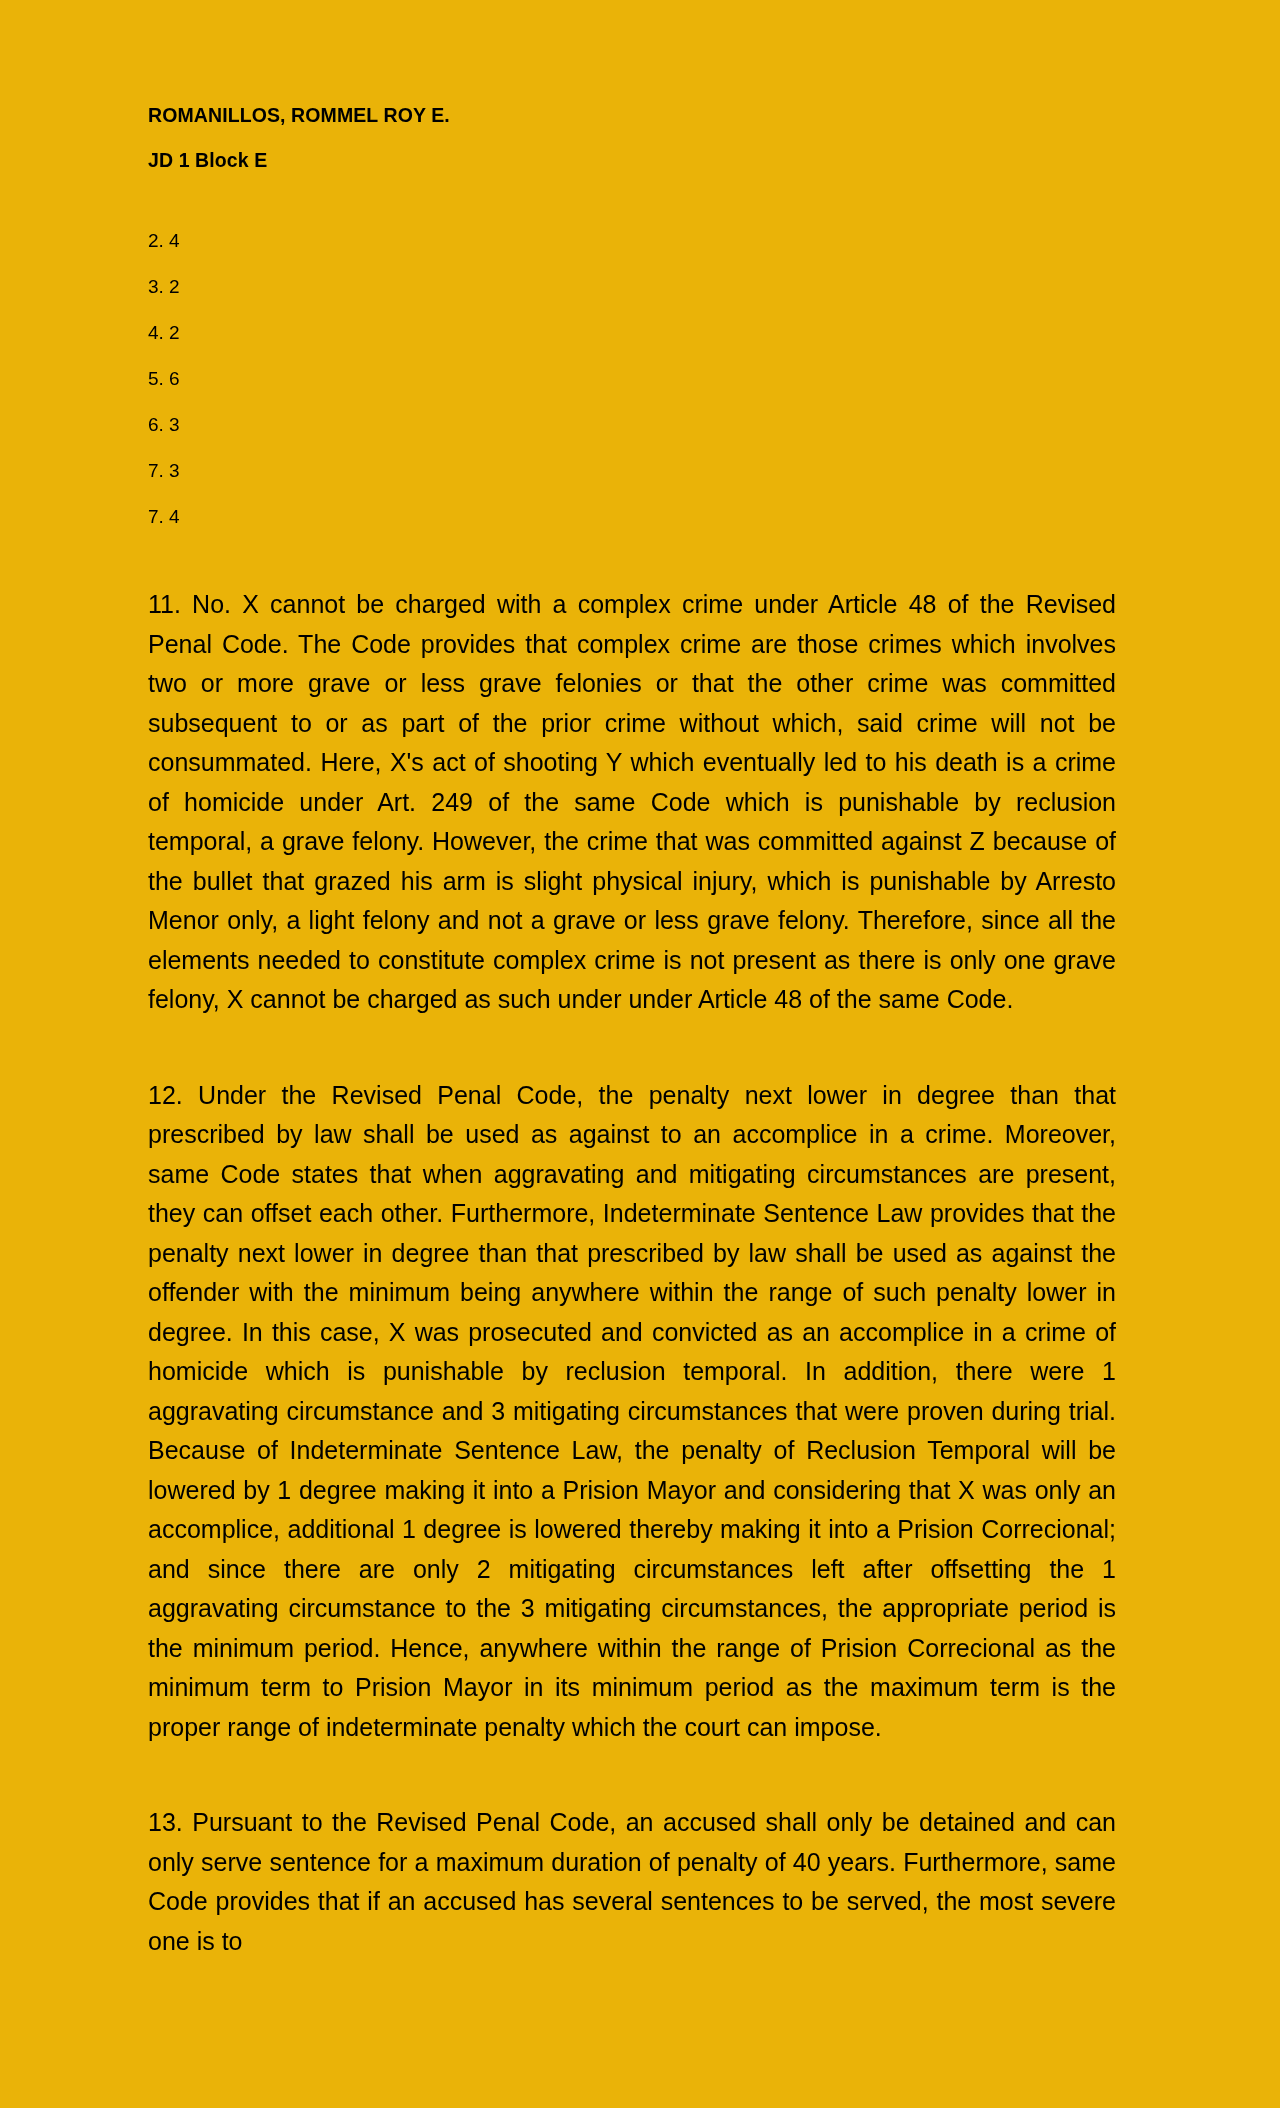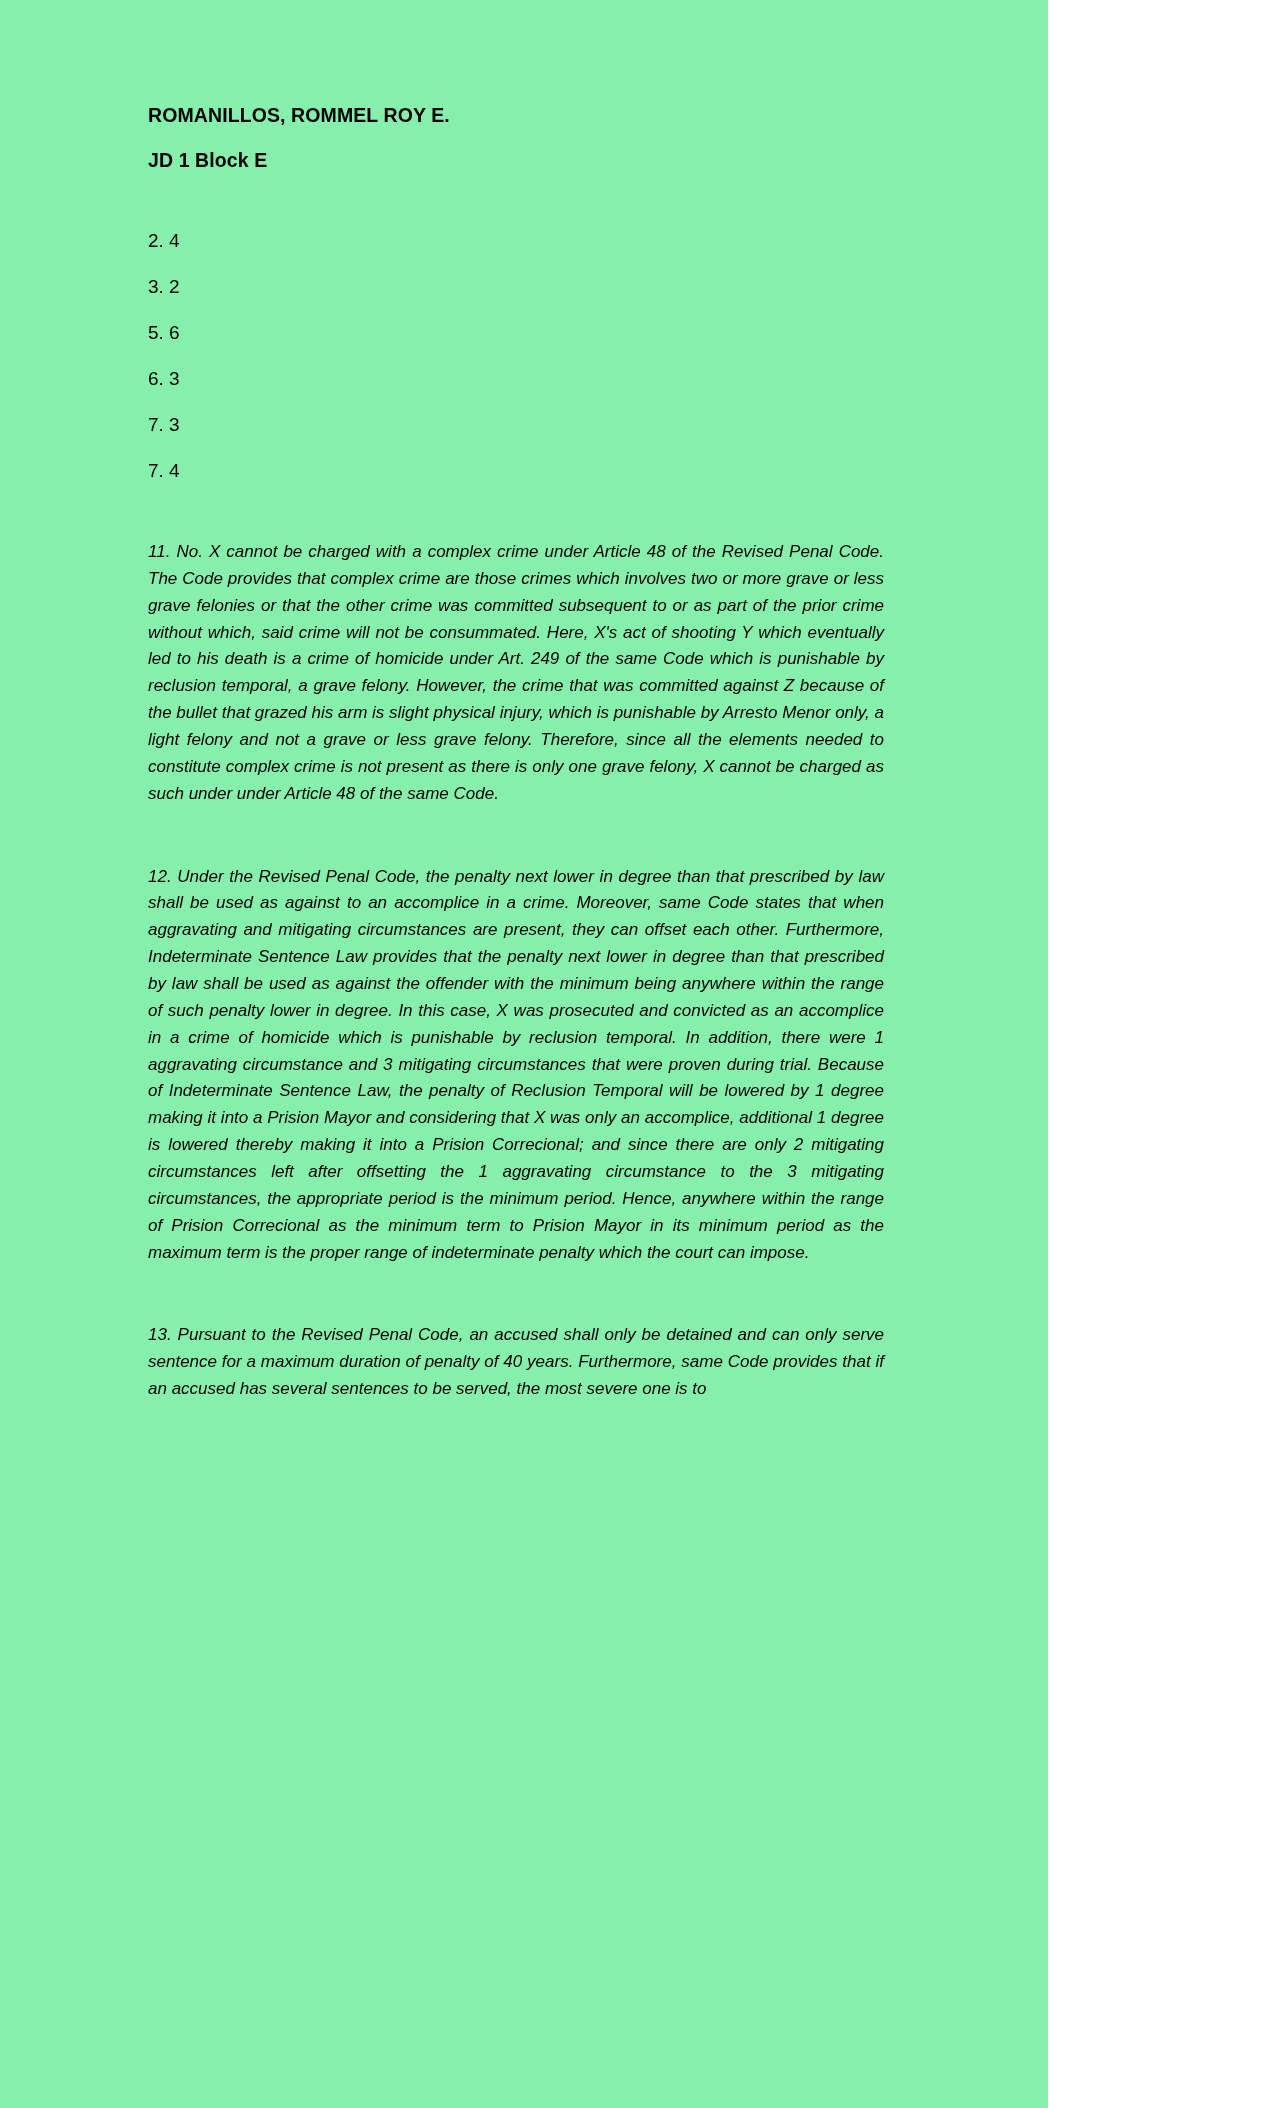--- a/index.html
+++ b/index.html
@@ -9,23 +9,23 @@
   }
   body {
     width: 1280px;
     height: 2108px;
     font-family: "Liberation Sans", sans-serif;
     color: #000000;
     -webkit-font-smoothing: antialiased;
   }
   .page {
     box-sizing: border-box;
-    width: 1048px;
+    width: 1280px;
     min-height: 2108px;
-    background: #86efac;
+    background: #eab308;
     padding: 106px 148px 40px 148px;
   }
   .doc-header {
     margin-bottom: 0;
   }
   .header-line {
     font-size: 19.5px;
     font-weight: bold;
     line-height: 1.0;
     margin: 0 0 25px 0;
@@ -41,47 +41,47 @@
   }
   .answer-item {
     font-size: 19px;
     line-height: 1.0;
     margin: 0 0 27px 0;
   }
   .spacer-after-list {
     height: 32px;
   }
   .essay {
-    font-size: 17px;
+    font-size: 25px;
     line-height: 1.58;
     text-align: justify;
     text-justify: inter-word;
     margin: 0 16px 56px 0;
     hyphens: none;
-    font-style: italic;
   }
   .essay:last-child {
     margin-bottom: 0;
   }
 </style>
 </head>
 <body>
 
 <div class="page">
 
   <div class="doc-header">
     <p class="header-line">ROMANILLOS, ROMMEL ROY E.</p>
     <p class="header-line">JD 1 Block E</p>
   </div>
 
   <div class="spacer-after-header"></div>
 
   <div class="answer-list">
     <div class="answer-item">2. 4</div>
     <div class="answer-item">3. 2</div>
+    <div class="answer-item">4. 2</div>
     <div class="answer-item">5. 6</div>
     <div class="answer-item">6. 3</div>
     <div class="answer-item">7. 3</div>
     <div class="answer-item">7. 4</div>
   </div>
 
   <div class="spacer-after-list"></div>
 
   <p class="essay">11. No. X cannot be charged with a complex crime under Article 48 of the Revised Penal Code. The Code provides that complex crime are those crimes which involves two or more grave or less grave felonies or that the other crime was committed subsequent to or as part of the prior crime without which, said crime will not be consummated. Here, X's act of shooting Y which eventually led to his death is a crime of homicide under Art. 249 of the same Code which is punishable by reclusion temporal, a grave felony. However, the crime that was committed against Z because of the bullet that grazed his arm is slight physical injury, which is punishable by Arresto Menor only, a light felony and not a grave or less grave felony. Therefore, since all the elements needed to constitute complex crime is not present as there is only one grave felony, X cannot be charged as such under under Article 48 of the same Code.</p>
   <p class="essay">12. Under the Revised Penal Code, the penalty next lower in degree than that prescribed by law shall be used as against to an accomplice in a crime. Moreover, same Code states that when aggravating and mitigating circumstances are present, they can offset each other. Furthermore, Indeterminate Sentence Law provides that the penalty next lower in degree than that prescribed by law shall be used as against the offender with the minimum being anywhere within the range of such penalty lower in degree. In this case, X was prosecuted and convicted as an accomplice in a crime of homicide which is punishable by reclusion temporal. In addition, there were 1 aggravating circumstance and 3 mitigating circumstances that were proven during trial. Because of Indeterminate Sentence Law, the penalty of Reclusion Temporal will be lowered by 1 degree making it into a Prision Mayor and considering that X was only an accomplice, additional 1 degree is lowered thereby making it into a Prision Correcional; and since there are only 2 mitigating circumstances left after offsetting the 1 aggravating circumstance to the 3 mitigating circumstances, the appropriate period is the minimum period. Hence, anywhere within the range of Prision Correcional as the minimum term to Prision Mayor in its minimum period as the maximum term is the proper range of indeterminate penalty which the court can impose.</p>

